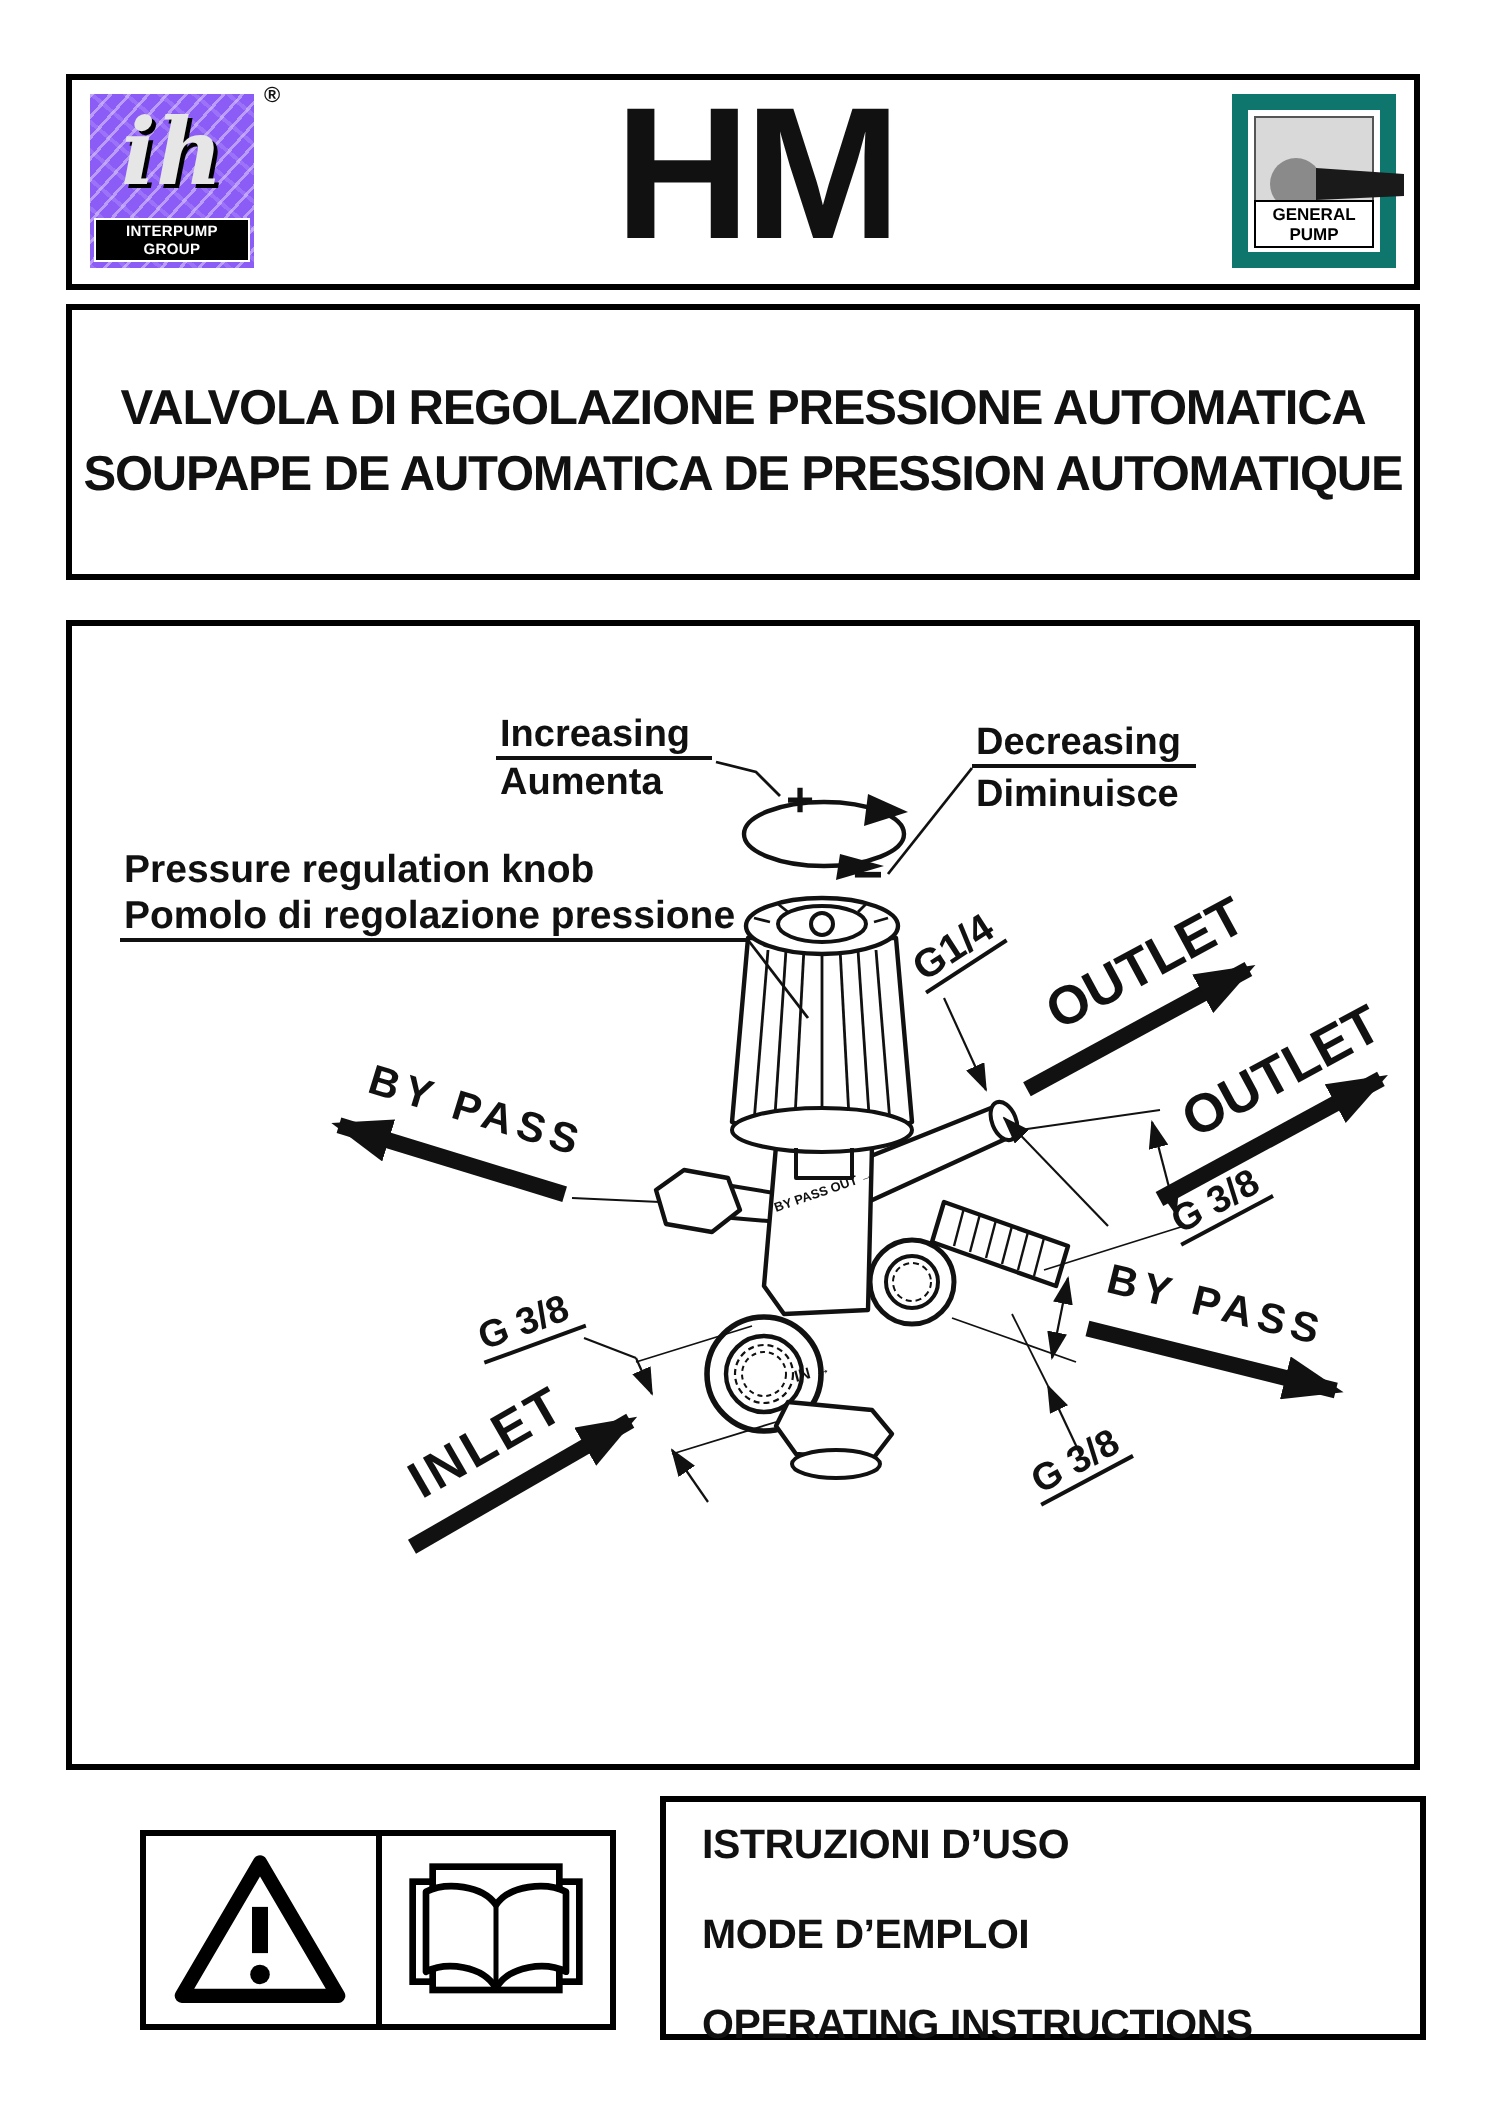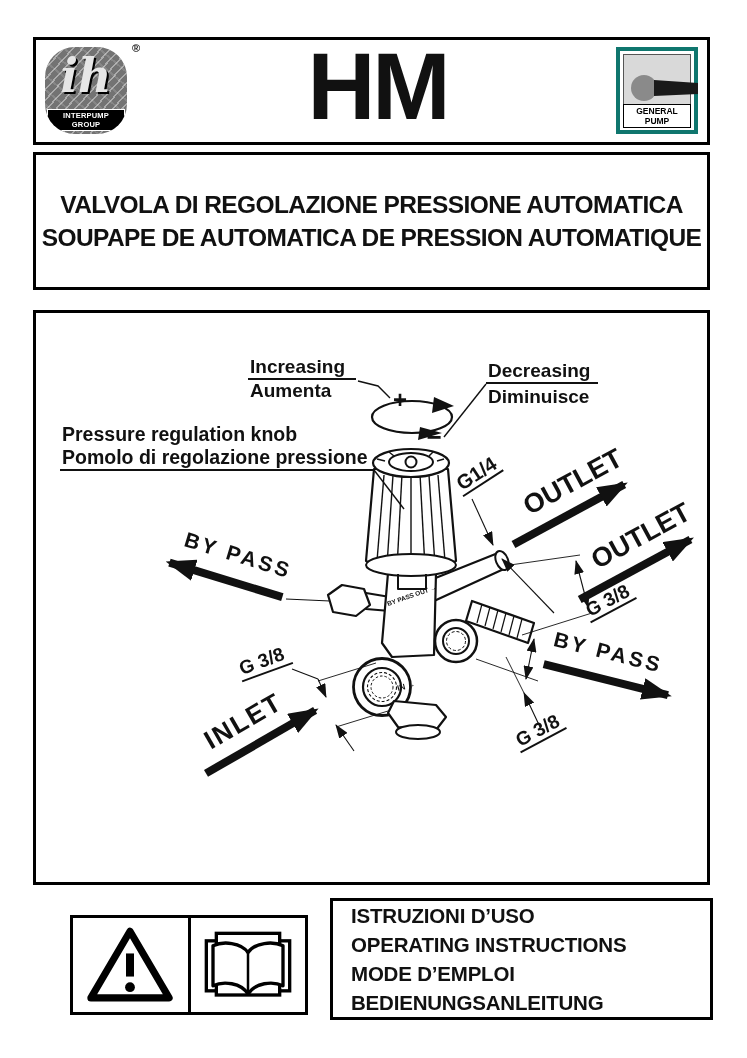--- a/index.html
+++ b/index.html
@@ -5,54 +5,54 @@
   * { box-sizing: border-box; margin: 0; padding: 0; }
   html,body { background:#ffffff; }
   body { width:747px; height:1058px; position:relative; font-family:"Liberation Sans", sans-serif; color:#111; }
   .page { position:absolute; inset:0; background:#fff; }
   .box { position:absolute; border:3px solid #000; background:#fff; }
 
   
   #headerBox { left:33px; top:37px; width:677px; height:108px; }
   .hm { position:absolute; inset:0; display:flex; align-items:center; justify-content:center;
         font-size:94px; font-weight:bold; letter-spacing:-3px; padding-bottom:8px;margin-left:12px; }
-  .logo-ip { position:absolute; left:9px; top:7px; width:82px; height:87px; background:#737373; overflow:hidden;border-radius:30px; }
+  .logo-ip { position:absolute; left:9px; top:7px; width:82px; height:87px; background:#8b5cf6; overflow:hidden; }
   .logo-ip .tex { position:absolute; inset:0;
         background:
           repeating-linear-gradient(132deg, rgba(255,255,255,.50) 0 1.5px, transparent 1.5px 7px),
           repeating-linear-gradient(40deg, rgba(255,255,255,.18) 0 2px, transparent 2px 11px);
         opacity:.8; }
   .logo-ip .ih { position:absolute; left:0; right:0; top:2px; text-align:center;
         font-family:"DejaVu Serif", serif; font-style:italic; font-weight:bold; font-size:46px;
         color:#e6e6e6; text-shadow:2px 2px 0 #000; }
   .logo-ip .band { position:absolute; left:2px; right:2px; bottom:3px; border:1px solid #fff; background:#000;
         color:#fff; font-size:7.5px; font-weight:bold; text-align:center; padding:1px 0; letter-spacing:.2px; }
   .reg { position:absolute; left:96px; top:2px; font-size:11px; font-weight:bold; }
-  .logo-gp { position:absolute; right:9px; top:7px; width:82px; height:87px; border:4px solid #0f766e; background:#fff; }
+  .logo-gp { position:absolute; right:9px; top:7px; width:82px; height:87px; border:8px solid #0f766e; background:#fff; }
   .logo-gp .art { position:absolute; left:3px; top:3px; right:3px; bottom:16px; border:1px solid #555; background:#d9d9d9; }
   .logo-gp .band { position:absolute; left:3px; bottom:2px; right:3px; border:1px solid #000; background:#fff;
         color:#000; font-size:8.5px; font-weight:bold; text-align:center; padding:1px 0; }
 
   
   #titleBox { left:33px; top:152px; width:677px; height:138px; display:flex; flex-direction:column;
         justify-content:center; text-align:center; }
   #titleBox .tl { font-size:24.5px; font-weight:bold; line-height:33px; letter-spacing:-0.6px; }
 
   
   #diagramBox { left:33px; top:310px; width:677px; height:575px; }
   #diagramBox svg { position:absolute; left:0; top:0; }
   text { font-family:"Liberation Sans", sans-serif; font-weight:bold; fill:#111; }
 
   
   #iconsBox { left:70px; top:915px; width:238px; height:100px; display:flex; }
   #iconsBox .cell { flex:1; display:flex; align-items:center; justify-content:center; }
   #iconsBox .cell:first-child { border-right:3px solid #000; }
   #instrBox { left:330px; top:898px; width:383px; height:122px; display:flex; flex-direction:column;
         justify-content:center; padding-left:18px; }
-  #instrBox .il { font-size:20.5px; font-weight:bold; line-height:29px; letter-spacing:-0.2px; }
+  #instrBox .il { font-size:20.5px; font-weight:bold; line-height:29px; letter-spacing:-0.2px;margin-top:16px; }
 </style>
 </head>
 <body>
 
 <div class="page">
 
   <div class="box" id="headerBox">
     <div class="logo-ip">
       <div class="tex"></div>
       <div class="ih">ih</div>
@@ -240,18 +240,17 @@
         <rect x="10" y="16" width="100" height="60" fill="#fff" stroke="#000" stroke-width="4"></rect>
         <rect x="22" y="7" width="76" height="74" fill="#fff" stroke="#000" stroke-width="4"></rect>
         <path d="M60,80 C52,66 30,64 18,70 L18,22 C30,16 52,18 60,30 C68,18 90,16 102,22 L102,70 C90,64 68,66 60,80 Z" fill="#fff" stroke="#000" stroke-width="4" stroke-linejoin="round"></path>
         <line x1="60" y1="30" x2="60" y2="78" stroke="#000" stroke-width="3"></line>
       </svg>
     </div>
   </div>
 
   <div class="box" id="instrBox">
     <div class="il">ISTRUZIONI D’USO</div>
+    <div class="il">MODE D’EMPLOI</div>
     <div class="il">OPERATING INSTRUCTIONS</div>
-    <div class="il">MODE D’EMPLOI</div>
-    <div class="il">BEDIENUNGSANLEITUNG</div>
   </div>
 
 </div>
 
 </body></html>

